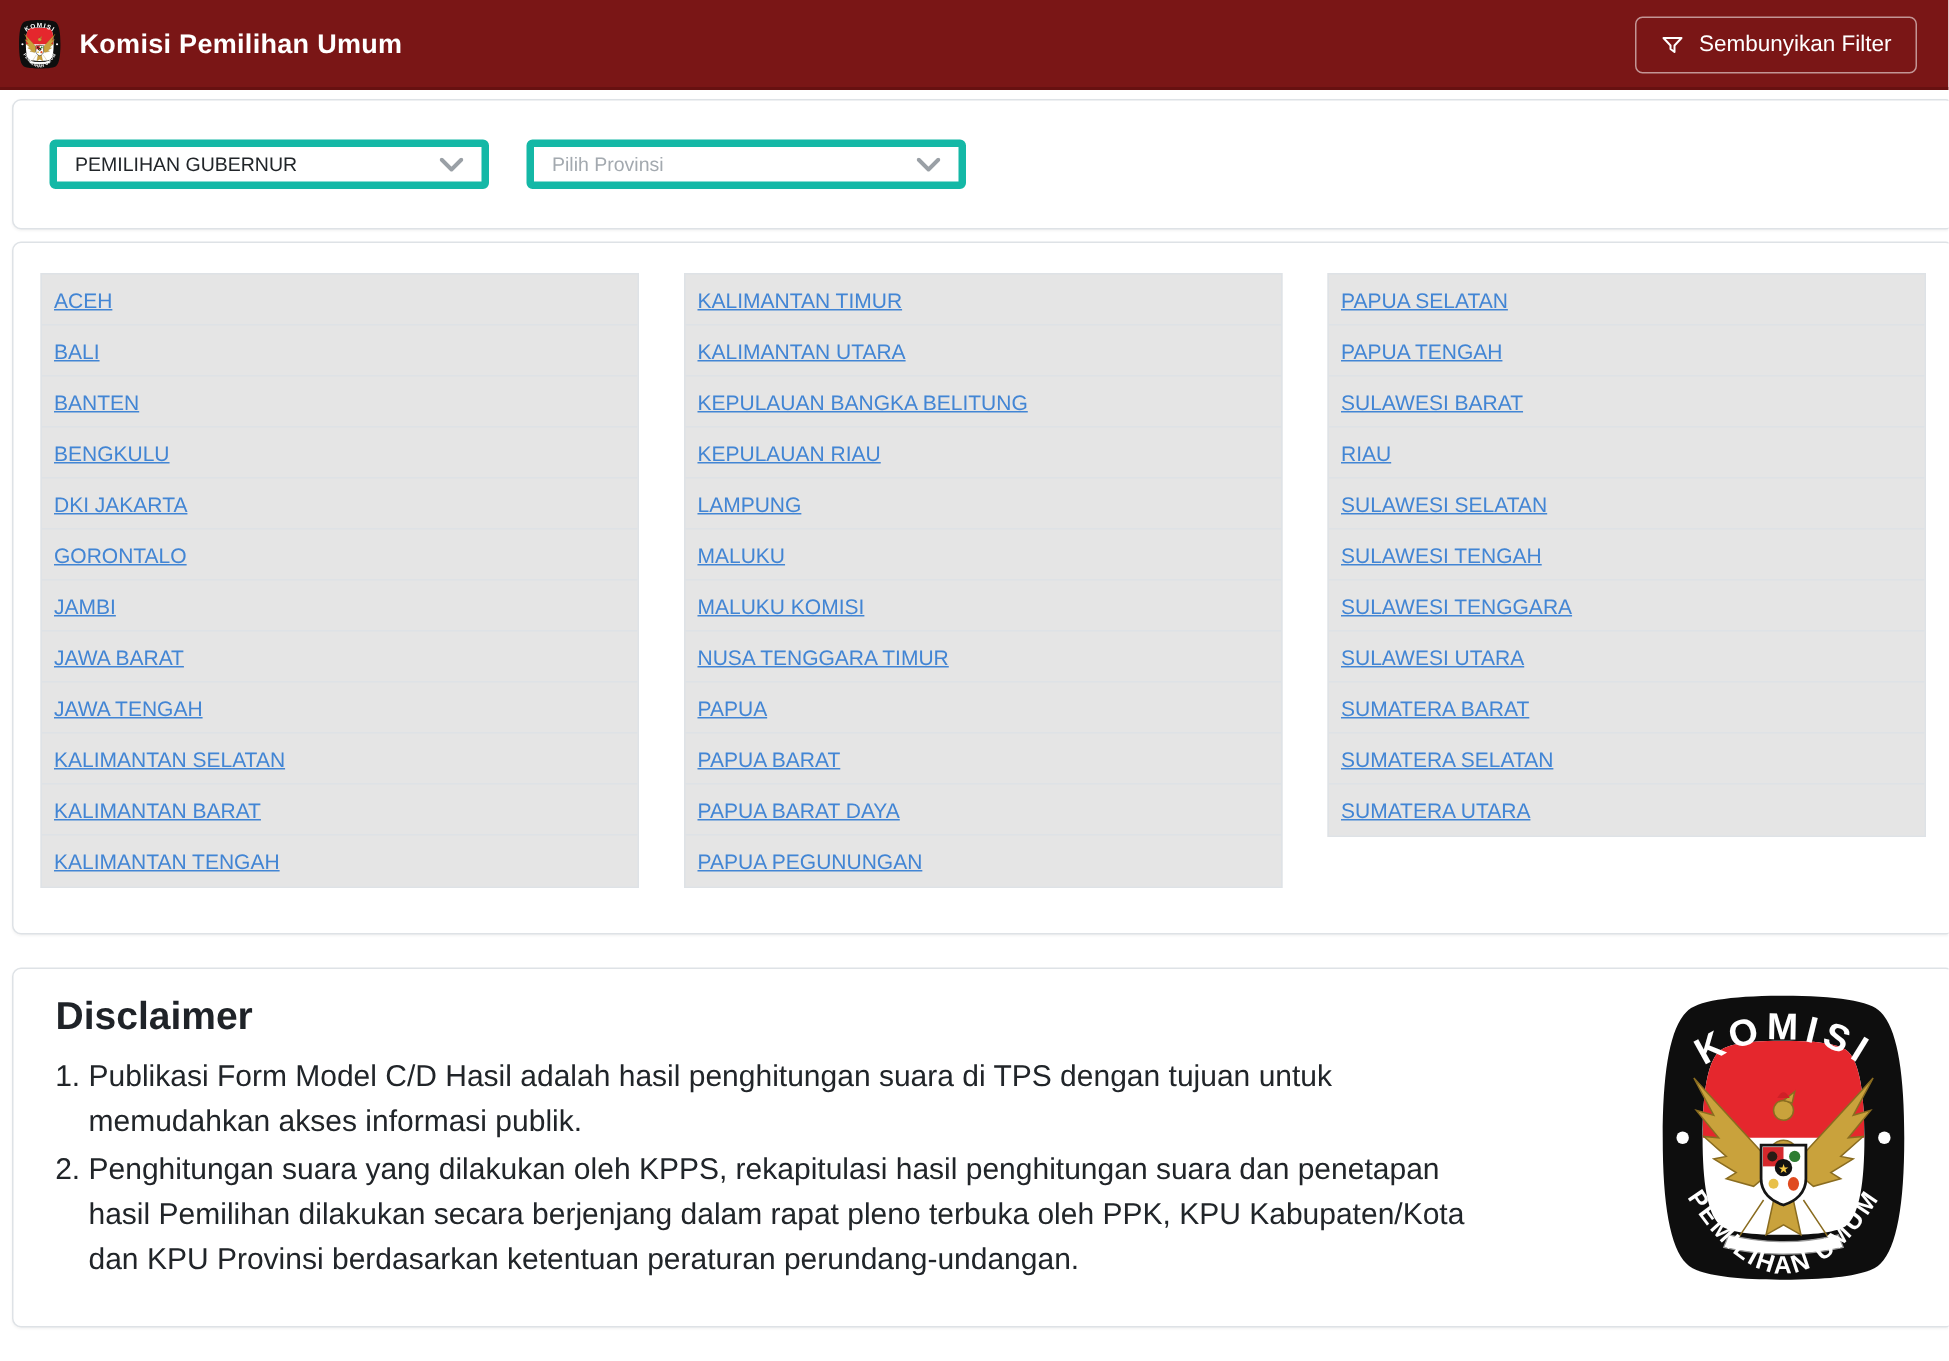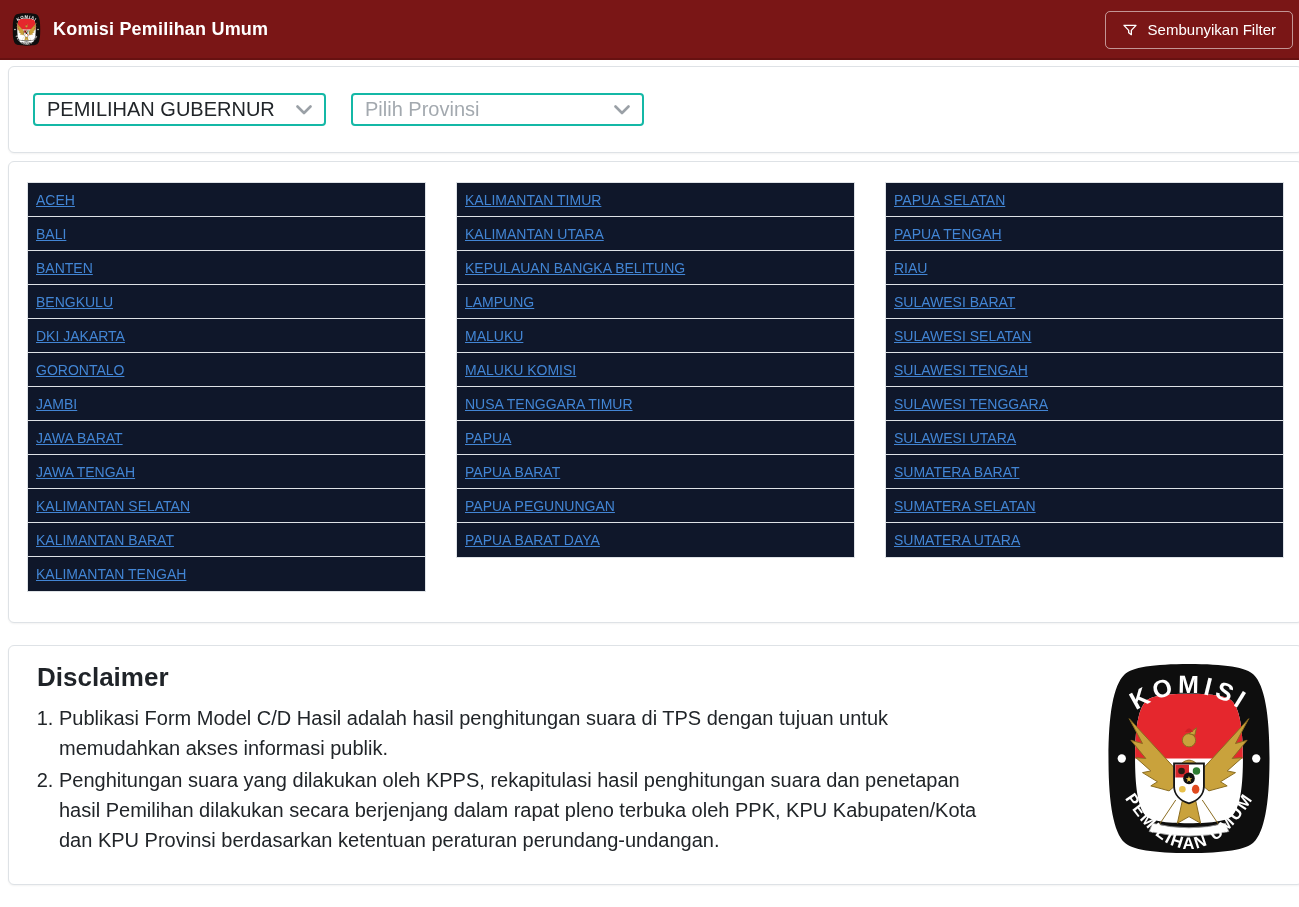--- a/index.html
+++ b/index.html
@@ -11,48 +11,48 @@
   }
 
   
   .app-header {
     height: 60px; background: #7a1616; border-bottom: 2px solid #671111;
     display: flex; align-items: center; padding: 16px 12px; position: relative;
   }
   .logo-sm { width: 29px; height: 33px; flex: 0 0 auto; }
   .app-title { color: #fff; font-size: 18px; font-weight: 700; margin-left: 12px; letter-spacing: .2px; }
   .filter-toggle {
-    position: absolute; right: 6px; top: 11px;
+    position: absolute; right: 21px; top: 11px;
     display: flex; align-items: center; gap: 10px;
     background: transparent; border: 1px solid rgba(255,255,255,.55); border-radius: 5px;
     color: #fff; font-size: 15px; padding: 9px 16px; cursor: pointer;
     font-family: inherit; line-height: 18px;
   }
   .funnel-icon svg { display: block; }
 
   
   .card {
     background: #fff; border: 1px solid #dee2e6; border-radius: 6px;
     margin-left: 8px; margin-right: -4px;
     box-shadow: 0 1px 2px rgba(0,0,0,.05);
   }
 
   
   .filter-card { margin-top: 6px; padding: 26px 24px; display: flex; gap: 25px; }
   .select-box {
-    width: 293px; height: 33px; border: 2px solid #14b8a6; border-radius: 4px;
+    width: 293px; height: 33px; border: 5px solid #14b8a6; border-radius: 4px;
     background: #fff; display: flex; align-items: center; padding: 0 12px;
-    font-size: 20px; position: relative; color: #212529; cursor: pointer;
+    font-size: 13px; position: relative; color: #212529; cursor: pointer;
   }
   .select-box.is-placeholder { color: #a3a9af; }
   .select-box .chevron { margin-left: auto; display: flex; }
 
   
   .provinces-card { margin-top: 8px; padding: 20px 18px 14px; display: flex; gap: 30px; align-items: flex-start; }
-  .ptable { width: 400px; border: 1px solid #dee2e6; margin-bottom: 16px; background: #0f172a; }
+  .ptable { width: 400px; border: 1px solid #dee2e6; margin-bottom: 16px; background: #e5e5e5; }
   .prow { height: 34px; padding: 7px 8px; border-bottom: 1px solid #dee2e6; line-height: 20px; }
   .prow:last-child { border-bottom: 0; }
   .prow a { color: #4285d4; font-size: 14px; text-decoration: underline; }
 
   
   .disclaimer-card { margin-top: 22px; padding: 16px 28px 40px; position: relative; height: 240px; }
   .disclaimer-title { font-size: 26px; font-weight: 600; margin: 0 0 10px; color: #1f2328; }
   .disclaimer-list { margin: 0; padding-left: 22px; padding-right: 270px; font-size: 20px; line-height: 1.5; color: #212529; }
   .disclaimer-list li { margin-bottom: 2px; }
   .logo-lg { position: absolute; top: 16px; right: 30px; width: 166px; height: 193px; }
@@ -153,34 +153,35 @@
       <div class="prow"><a href="#">JAWA BARAT</a></div>
       <div class="prow"><a href="#">JAWA TENGAH</a></div>
       <div class="prow"><a href="#">KALIMANTAN SELATAN</a></div>
       <div class="prow"><a href="#">KALIMANTAN BARAT</a></div>
       <div class="prow"><a href="#">KALIMANTAN TENGAH</a></div>
     </div>
   <div class="ptable">
       <div class="prow"><a href="#">KALIMANTAN TIMUR</a></div>
       <div class="prow"><a href="#">KALIMANTAN UTARA</a></div>
       <div class="prow"><a href="#">KEPULAUAN BANGKA BELITUNG</a></div>
+      <div class="prow"><a href="#">KEPULAUAN RIAU</a></div>
       <div class="prow"><a href="#">LAMPUNG</a></div>
       <div class="prow"><a href="#">MALUKU</a></div>
       <div class="prow"><a href="#">MALUKU KOMISI</a></div>
       <div class="prow"><a href="#">NUSA TENGGARA TIMUR</a></div>
       <div class="prow"><a href="#">PAPUA</a></div>
       <div class="prow"><a href="#">PAPUA BARAT</a></div>
+      <div class="prow"><a href="#">PAPUA BARAT DAYA</a></div>
       <div class="prow"><a href="#">PAPUA PEGUNUNGAN</a></div>
-      <div class="prow"><a href="#">PAPUA BARAT DAYA</a></div>
     </div>
   <div class="ptable">
       <div class="prow"><a href="#">PAPUA SELATAN</a></div>
       <div class="prow"><a href="#">PAPUA TENGAH</a></div>
+      <div class="prow"><a href="#">SULAWESI BARAT</a></div>
       <div class="prow"><a href="#">RIAU</a></div>
-      <div class="prow"><a href="#">SULAWESI BARAT</a></div>
       <div class="prow"><a href="#">SULAWESI SELATAN</a></div>
       <div class="prow"><a href="#">SULAWESI TENGAH</a></div>
       <div class="prow"><a href="#">SULAWESI TENGGARA</a></div>
       <div class="prow"><a href="#">SULAWESI UTARA</a></div>
       <div class="prow"><a href="#">SUMATERA BARAT</a></div>
       <div class="prow"><a href="#">SUMATERA SELATAN</a></div>
       <div class="prow"><a href="#">SUMATERA UTARA</a></div>
     </div>
 </section>
 

